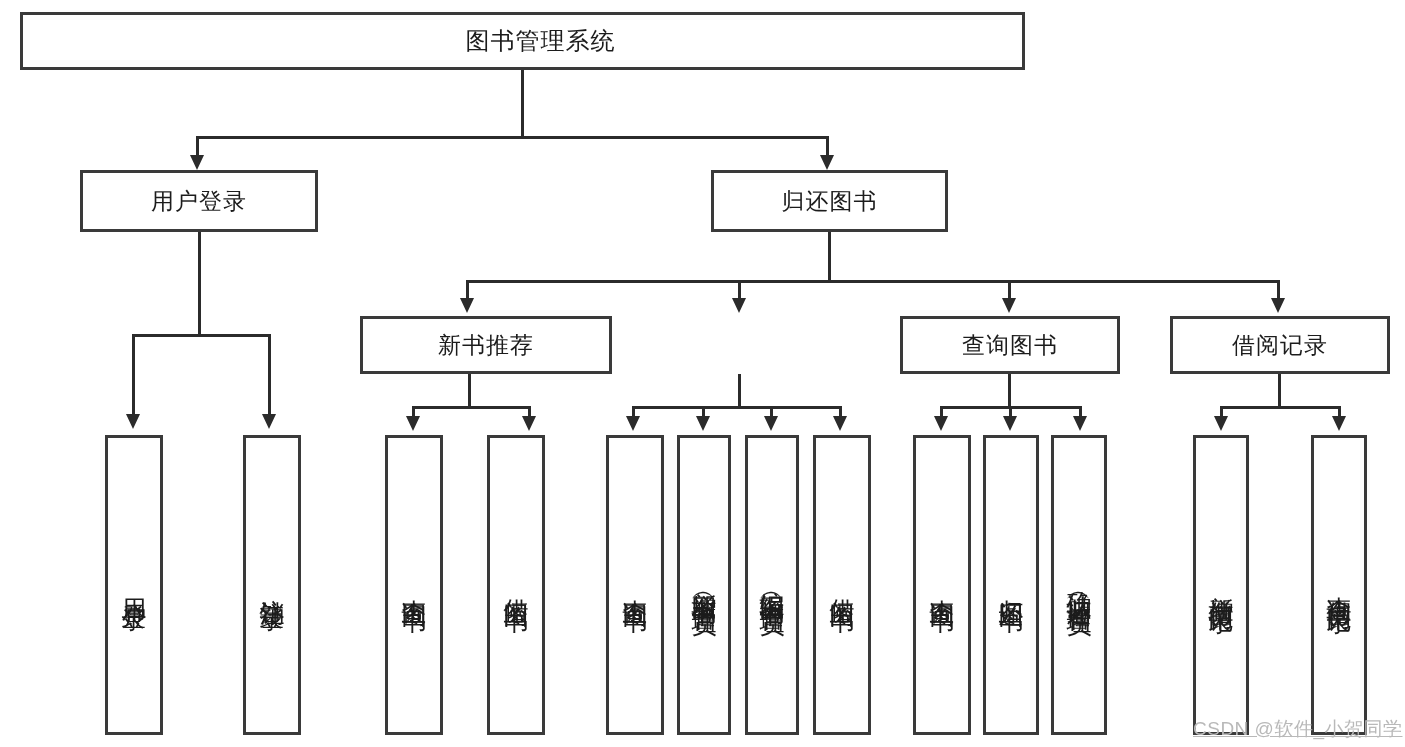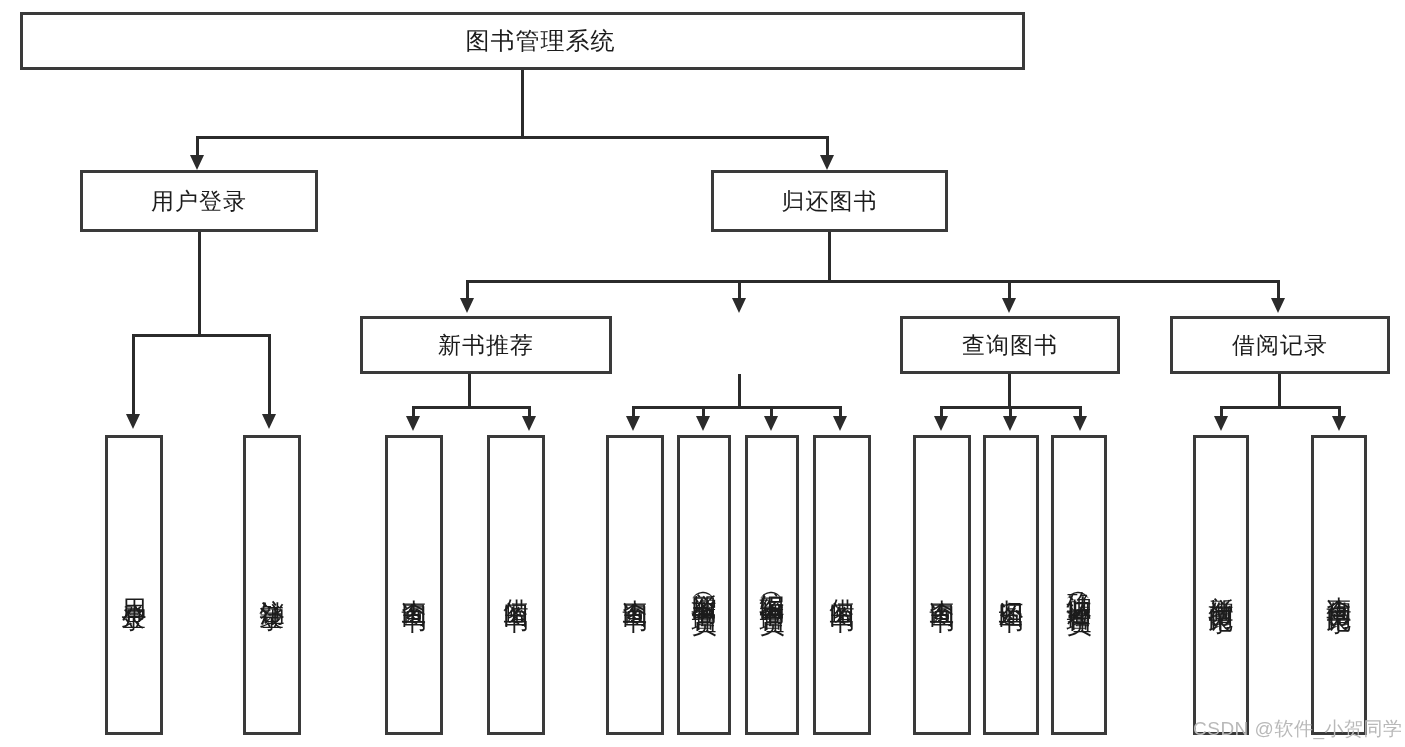--- a/index.html
+++ b/index.html
@@ -202,15 +202,15 @@
     <span class="vtext">确认归还（管理员）</span>
   </div>
 
   <div class="node v" style="left:1193px;top:435px;width:56px;height:300px;">
     <span class="vtext">新增借阅记录</span>
   </div>
   <div class="node v" style="left:1311px;top:435px;width:56px;height:300px;">
     <span class="vtext">查询借阅记录</span>
   </div>
 
-  <div id="watermark" style="left:1193px;top:716px;">CSDN @软件_小贺同学</div>
+  <div id="watermark" style="left:1193px;top:716px;text-decoration:underline;">CSDN @软件_小贺同学</div>
 
 </div>
 
 </body></html>

